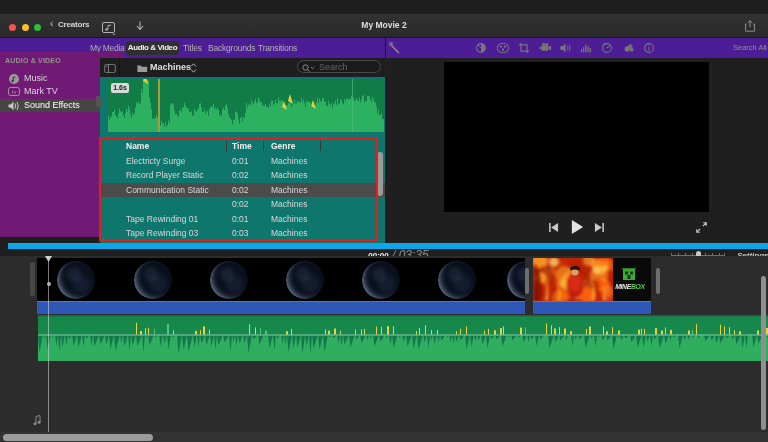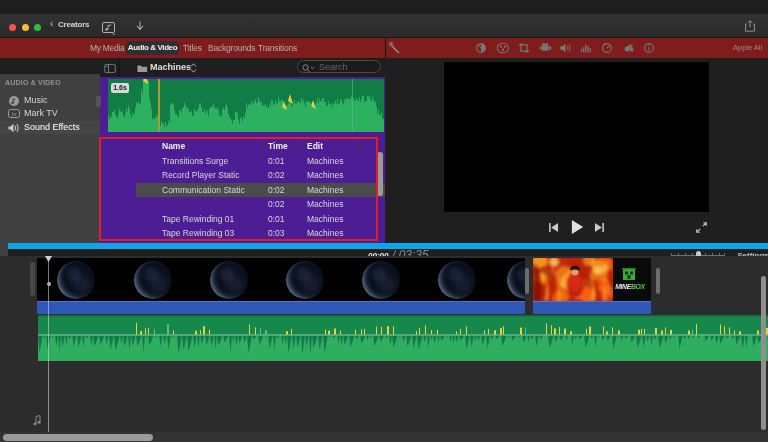--- a/index.html
+++ b/index.html
@@ -8,36 +8,36 @@
 
 
 #menubar { position:absolute; left:0; top:0; width:768px; height:14px; background:linear-gradient(#0a1220, #152b4a 22%, #163050); color:#fff; font-size:8.5px; }
 #menubar span { position:absolute; top:1.5px; white-space:nowrap; }
 
 
 #titlebar { position:absolute; left:0; top:14px; width:768px; height:24px; background:linear-gradient(#323232,#2a2a2a); border-bottom:1px solid #161616; }
 .tl { position:absolute; top:9.5px; width:7px; height:7px; border-radius:50%; }
 
 
-#tabrow { position:absolute; left:0; top:38px; width:768px; height:20px; background:#7f1d1d; }
+#tabrow { position:absolute; left:0; top:38px; width:768px; height:20px; background:#4c1d95; }
 .tab { position:absolute; top:0; height:20px; line-height:20px; color:#b0b0b0; font-size:8.5px; letter-spacing:-0.2px; white-space:nowrap; }
 #seltab { position:absolute; left:126px; top:3px; width:53px; height:14px; line-height:14px; text-align:center; background:#2f2f2f; border-radius:4px; color:#f2f2f2; font-size:8px; font-weight:bold; letter-spacing:-0.4px; }
 
 
-#sidebar { position:absolute; left:0; top:74px; width:124px; height:185px; background:#404040; }
+#sidebar { position:absolute; left:0; top:52px; width:124px; height:185px; background:#701a75; }
 .sbrow { position:absolute; left:0; width:100px; height:13px; color:#d6d6d6; font-size:9px; line-height:13px; }
 .sbrow .txt { position:absolute; left:24px; top:0; }
 
 
-#browser { position:absolute; left:100px; top:58px; width:285px; height:185px; background:#4c1d95; }
+#browser { position:absolute; left:100px; top:58px; width:285px; height:185px; background:#0f766e; }
 #browsertop { position:absolute; left:0; top:0; width:285px; height:19px; background:#1e1e1e; }
 #searchbox { position:absolute; left:197px; top:2px; width:84px; height:13px; border:1px solid #4a4a4a; border-radius:8px; background:#1a1a1a; }
 
 
-.trow { position:absolute; left:1px; width:283px; height:14.5px; color:#d8d8d8; font-size:8.5px; line-height:14.5px;margin-left:36px; }
+.trow { position:absolute; left:1px; width:283px; height:14.5px; color:#d8d8d8; font-size:8.5px; line-height:14.5px; }
 .c1 { position:absolute; left:25px; } .c2 { position:absolute; left:131px; } .c3 { position:absolute; left:170px; }
 
 
 #viewer { position:absolute; left:385px; top:58px; width:383px; height:185px; background:#1f1f1f; }
 
 
 #tcbar { position:absolute; left:8px; top:243px; width:768px; height:13px; background:#1f1f1f; border-top:6px solid #0ea5e9;font-style:italic; }
 
 
 #timeline { position:absolute; left:0; top:256px; width:768px; height:186px; background:#2c2c2c; }
@@ -60,20 +60,21 @@
   <svg style="position:absolute;left:102px;top:8px" width="15" height="13" viewBox="0 0 15 13">
     <rect x="0.5" y="0.5" width="12" height="10" rx="1.5" fill="none" stroke="#b0b0b0"></rect>
     <circle cx="4.5" cy="7.5" r="1.3" fill="#b0b0b0"></circle>
         <rect x="5.5" y="3" width="1" height="4.5" fill="#b0b0b0"></rect>
     <path d="M6.5,3 l2.5,-0.6 v1.2 l-2.5,0.6 z" fill="#b0b0b0"></path>
     <path d="M11,11.5 l1.8,1.8 m0,-1.8 l-1.8,1.8" stroke="#b0b0b0" stroke-width="0.9" fill="none"></path>
   </svg>
   <svg style="position:absolute;left:136px;top:7px" width="8" height="11" viewBox="0 0 8 11">
     <path d="M4,0.5 v7.5 M1,5 L4,8.5 L7,5" stroke="#b0b0b0" stroke-width="1.1" fill="none"></path>
   </svg>
+  <div style="position:absolute;left:0;right:0;top:6px;text-align:center;color:#dedede;font-size:8.5px;font-weight:bold;">My Movie 2</div>
   <svg style="position:absolute;left:745px;top:6px" width="10" height="12" viewBox="0 0 12 15">
     <path d="M2,5 h-1.5 v9 h11 v-9 H10" stroke="#a8a8a8" fill="none"></path>
     <path d="M6,9 V1 M3.5,3.5 L6,0.8 L8.5,3.5" stroke="#a8a8a8" fill="none"></path>
   </svg>
 </div>
 
 <div id="tabrow">
   <span class="tab" style="left:90px;letter-spacing:-0.3px">My Media</span>
   <div id="seltab">Audio &amp; Video</div>
   <span class="tab" style="left:183px">Titles</span>
@@ -119,21 +120,21 @@
       <path d="M3.5,0.8 L2,2" stroke="#777777" stroke-width="1.2"></path>
       </svg><svg style="position:absolute;left:622px;top:4px;transform:scale(.88)" width="14" height="12" viewBox="0 0 14 12">
       <circle cx="5" cy="7" r="3" fill="#777777"></circle>
         <circle cx="8.5" cy="4.5" r="2.7" fill="#777777" opacity="0.85"></circle>
       <circle cx="10" cy="8" r="2.3" fill="#777777" opacity="0.9"></circle>
       </svg><svg style="position:absolute;left:643px;top:4px;transform:scale(.88)" width="12" height="12" viewBox="0 0 12 12">
       <circle cx="6" cy="6" r="5" fill="none" stroke="#777777" stroke-width="1.2"></circle>
       <rect x="5.4" y="5" width="1.2" height="4" fill="#777777"></rect>
         <rect x="5.4" y="2.8" width="1.2" height="1.2" fill="#777777"></rect>
       </svg>
-  <span style="position:absolute;left:733px;top:0;height:20px;line-height:20px;color:#8f8f8f;font-size:7.5px;white-space:nowrap;">Apple All</span>
+  <span style="position:absolute;left:733px;top:0;height:20px;line-height:20px;color:#8f8f8f;font-size:7.5px;white-space:nowrap;">Search All</span>
 </div>
 
 <div id="sidebar">
   <div style="position:absolute;left:5px;top:4.5px;color:#939393;font-size:7px;font-weight:bold;letter-spacing:0.2px;">AUDIO &amp; VIDEO</div>
   <div class="sbrow" style="top:20px">
     <svg style="position:absolute;left:9px;top:1.5px" width="10" height="10" viewBox="0 0 10 10">
       <circle cx="5" cy="5" r="5" fill="#9a9a9a"></circle>
       <path d="M4.2,7 V3.2 q1.6,-0.6 2.2,0.6" stroke="#2a2a2a" stroke-width="1" fill="none"></path>
       <circle cx="3.5" cy="7" r="1.1" fill="#2a2a2a"></circle>
     </svg>
@@ -189,27 +190,27 @@
         <path d="M203,27 l2,-6 l3,9 z" fill="#e8cf3a"></path>
 <rect x="244" y="0" width="1" height="53" fill="#4fbd7c" opacity="0.7"></rect>
 <rect x="50" y="0" width="2" height="53" fill="#a79b3a"></rect>
 </svg>
 
   <div style="position:absolute;left:11px;top:25px;width:18px;height:10px;background:#d9d9d9;border-radius:2px;color:#222;font-size:7px;font-weight:bold;text-align:center;line-height:9px;">1.6s</div>
 
   <div class="trow" style="top:81px;font-weight:bold;color:#f0f0f0;">
     <span class="c1">Name</span>
         <span class="c2">Time</span>
-        <span class="c3">Edit</span>
+        <span class="c3">Genre</span>
     <div style="position:absolute;left:125px;top:2px;width:1px;height:10px;background:#3a3a3a"></div>
     <div style="position:absolute;left:162px;top:2px;width:1px;height:10px;background:#3a3a3a"></div>
     <div style="position:absolute;left:219px;top:2px;width:1px;height:10px;background:#3a3a3a"></div>
   </div>
   <div class="trow" style="top:95.5px">
-        <span class="c1">Transitions Surge</span>
+        <span class="c1">Electricty Surge</span>
         <span class="c2">0:01</span>
         <span class="c3">Machines</span>
       </div>
   <div class="trow" style="top:110px">
         <span class="c1">Record Player Static</span>
         <span class="c2">0:02</span>
         <span class="c3">Machines</span>
       </div>
   <div class="trow" style="top:124.5px;background:#4b4b4b;left:0;width:285px;padding-left:28px;">
         <span class="c1" style="left:26px">Communication Static</span>

